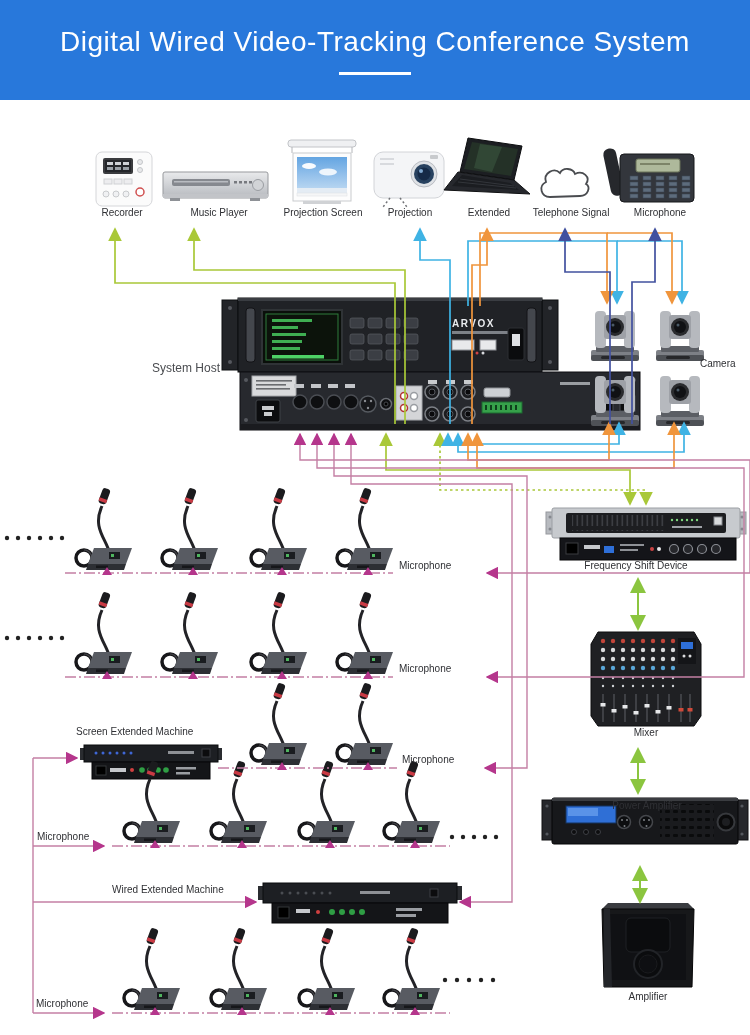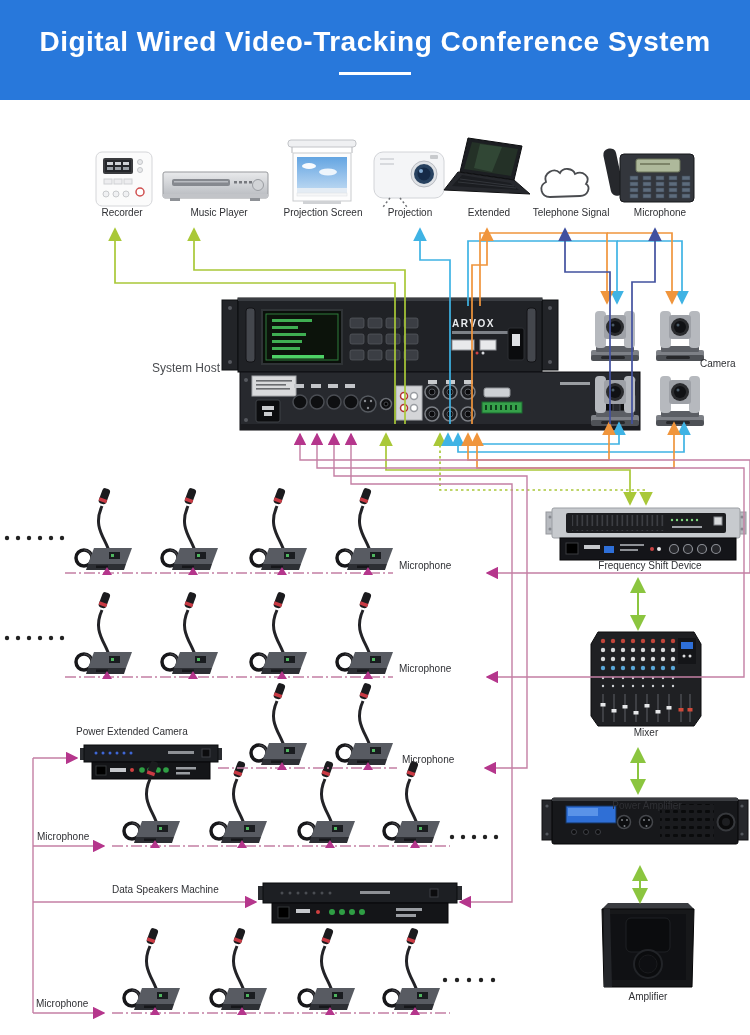--- a/index.html
+++ b/index.html
@@ -1,20 +1,20 @@
 <!DOCTYPE html>
 <html><head>
 <meta charset="utf-8">
 <style>
   html,body{margin:0;padding:0;background:#fff;}
   .page{position:relative;width:750px;height:1035px;background:#ffffff;overflow:hidden;
         font-family:"Liberation Sans",sans-serif;}
   .header{position:absolute;left:0;top:0;width:750px;height:100px;background:#2878db;
           display:flex;flex-direction:column;align-items:center;justify-content:flex-start;}
-  .title{margin-top:26px;color:#ffffff;font-size:28px;letter-spacing:.5px;font-weight:700;}
+  .title{margin-top:26px;color:#ffffff;font-size:28px;letter-spacing:.5px;font-weight:400;}
   .underline{width:72px;height:3px;background:#ffffff;margin-top:14px;}
   svg.diagram{position:absolute;left:0;top:0;width:750px;height:1035px;}
   .lbl{position:absolute;font-size:10px;line-height:1.1;color:#2f3034;white-space:nowrap;}
   .lbl.c{transform:translateX(-50%);}
   .lbl.small{font-size:12px;color:#4a4c50;}
 </style>
 </head>
 <body>
 
 <div class="page">
@@ -673,25 +673,25 @@
 
   <div class="lbl c" style="left:122px;top:207px">Recorder</div>
   <div class="lbl c" style="left:219px;top:207px">Music Player</div>
   <div class="lbl c" style="left:323px;top:207px">Projection Screen</div>
   <div class="lbl c" style="left:410px;top:207px">Projection</div>
   <div class="lbl c" style="left:489px;top:207px">Extended</div>
   <div class="lbl c" style="left:571px;top:207px">Telephone Signal</div>
   <div class="lbl c" style="left:660px;top:207px">Microphone</div>
   <div class="lbl small" style="left:152px;top:362px">System Host</div>
   <div class="lbl" style="left:700px;top:358px">Camera</div>
-  <div class="lbl c" style="left:650px;top:560px">Frequency Shift Device</div>
+  <div class="lbl c" style="left:636px;top:560px">Frequency Shift Device</div>
   <div class="lbl c" style="left:646px;top:727px">Mixer</div>
   <div class="lbl c" style="left:647px;top:800px">Power Amplifier</div>
   <div class="lbl c" style="left:648px;top:991px">Amplifier</div>
   <div class="lbl" style="left:399px;top:560px">Microphone</div>
   <div class="lbl" style="left:399px;top:663px">Microphone</div>
   <div class="lbl" style="left:402px;top:754px">Microphone</div>
   <div class="lbl" style="left:37px;top:831px">Microphone</div>
   <div class="lbl" style="left:36px;top:998px">Microphone</div>
-  <div class="lbl" style="left:76px;top:726px">Power Extended Camera</div>
-  <div class="lbl" style="left:112px;top:884px">Data Speakers Machine</div>
+  <div class="lbl" style="left:76px;top:726px">Screen Extended Machine</div>
+  <div class="lbl" style="left:112px;top:884px">Wired Extended Machine</div>
 
 </div>
 
 </body></html>

